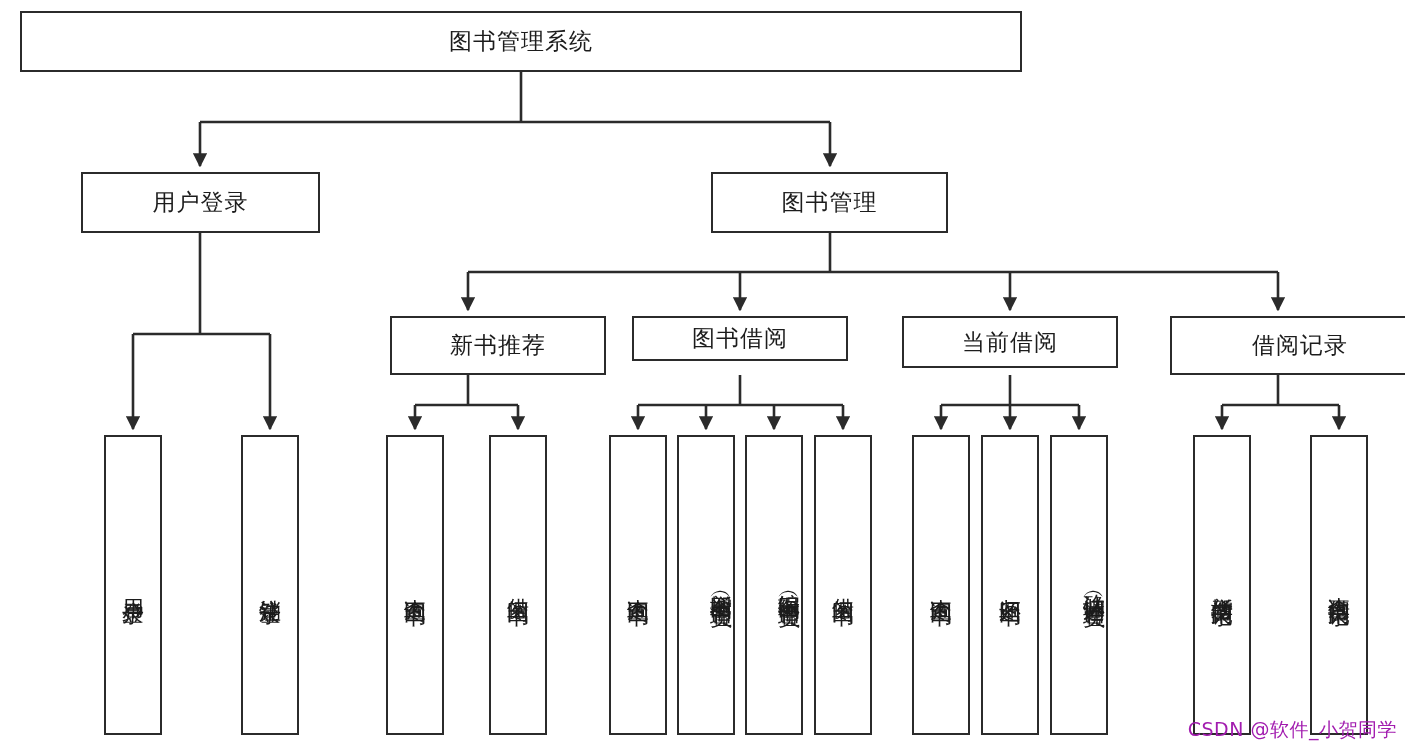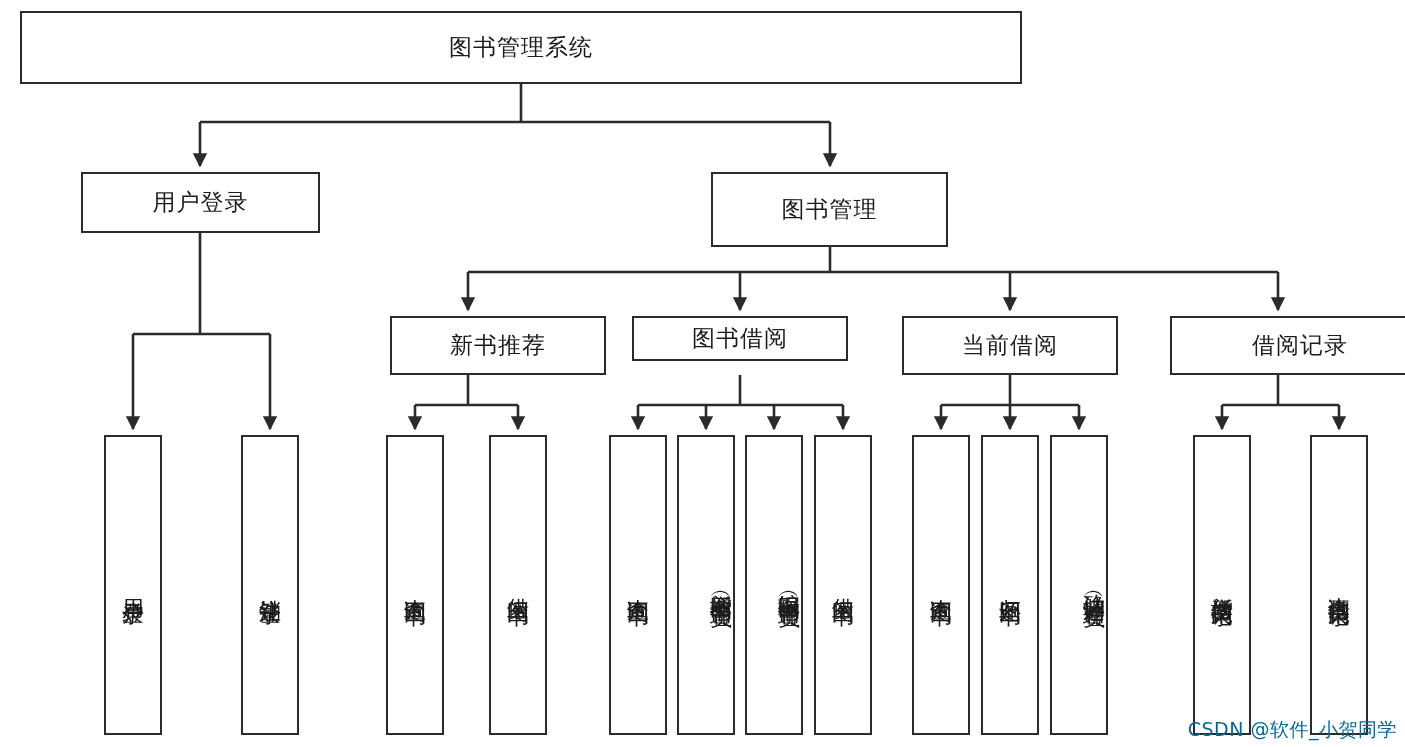--- a/index.html
+++ b/index.html
@@ -57,21 +57,21 @@
   .vert-label {
     writing-mode: vertical-rl;
     text-orientation: upright;
     display: block;
   }
   #watermark {
     position: absolute;
     right: 8px;
     bottom: 4px;
     font-size: 19px;
-    color: #0369a1;
+    color: #a21caf;
     letter-spacing: 0.5px;
     white-space: nowrap;
     z-index: 3;
     font-family: "DejaVu Sans", "Liberation Sans", sans-serif;
   }
 </style>
 </head>
 <body>
 
 <div id="diagram">
@@ -119,38 +119,38 @@
       <path d="M 1010 405 L 1010 429" marker-end="url(#arrow)"></path>
       <path d="M 1079 405 L 1079 429" marker-end="url(#arrow)"></path>
 
       <path d="M 1278 375 L 1278 405"></path>
       <path d="M 1222 405 L 1339 405"></path>
       <path d="M 1222 405 L 1222 429" marker-end="url(#arrow)"></path>
       <path d="M 1339 405 L 1339 429" marker-end="url(#arrow)"></path>
     </g>
   </svg>
 
-  <div class="node horiz" style="left:20px; top:11px; width:1002px; height:73px;">
+  <div class="node horiz" style="left:20px; top:11px; width:1002px; height:61px;">
     <span>图书管理系统</span>
   </div>
 
   <div class="node horiz" style="left:81px; top:172px; width:239px; height:61px;">
     <span>用户登录</span>
   </div>
-  <div class="node horiz" style="left:711px; top:172px; width:237px; height:75px;">
+  <div class="node horiz" style="left:711px; top:172px; width:237px; height:61px;">
     <span>图书管理</span>
   </div>
 
   <div class="node horiz" style="left:362px; top:316px; width:216px; height:59px;margin-left:28px;">
     <span>新书推荐</span>
   </div>
   <div class="node horiz" style="left:632px; top:316px; width:216px; height:45px;">
     <span>图书借阅</span>
   </div>
-  <div class="node horiz" style="left:902px; top:316px; width:216px; height:59px;">
+  <div class="node horiz" style="left:902px; top:316px; width:216px; height:52px;">
     <span>当前借阅</span>
   </div>
   <div class="node horiz" style="left:1170px; top:316px; width:260px; height:59px;">
     <span>借阅记录</span>
   </div>
 
   <div class="node vert mid" style="left:104px; top:435px; width:58px; height:300px;">
     <span class="vert-label">用户登录</span>
   </div>
   <div class="node vert mid" style="left:241px; top:435px; width:58px; height:300px;">

